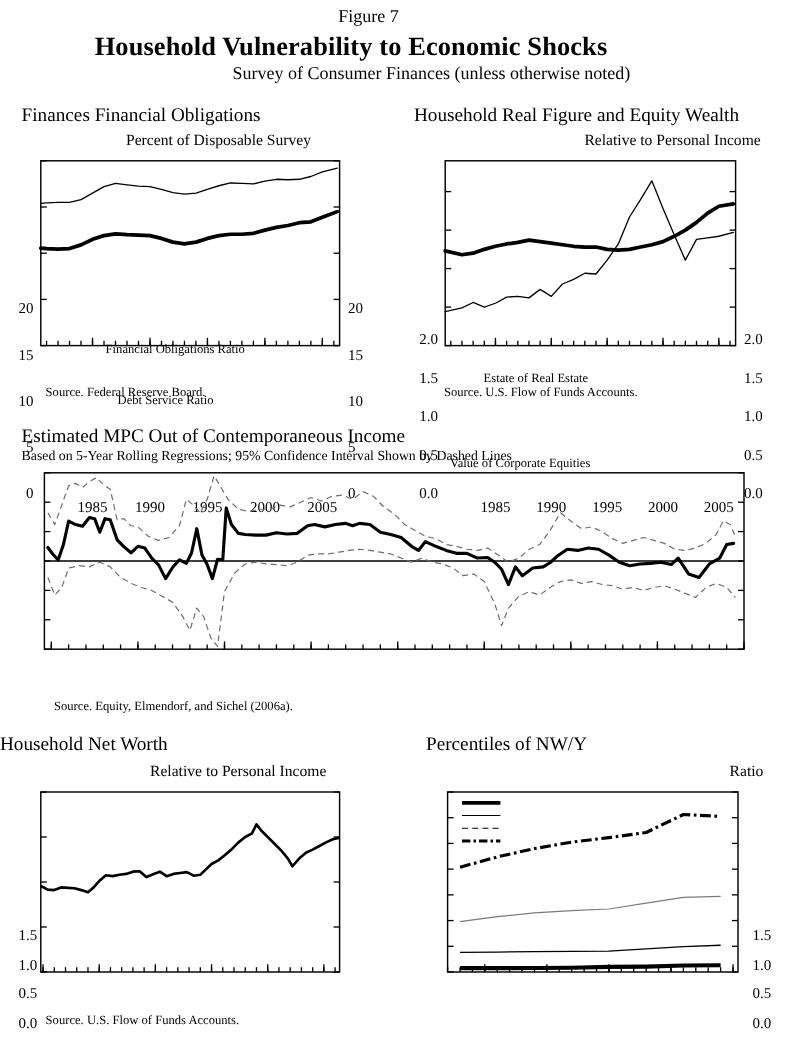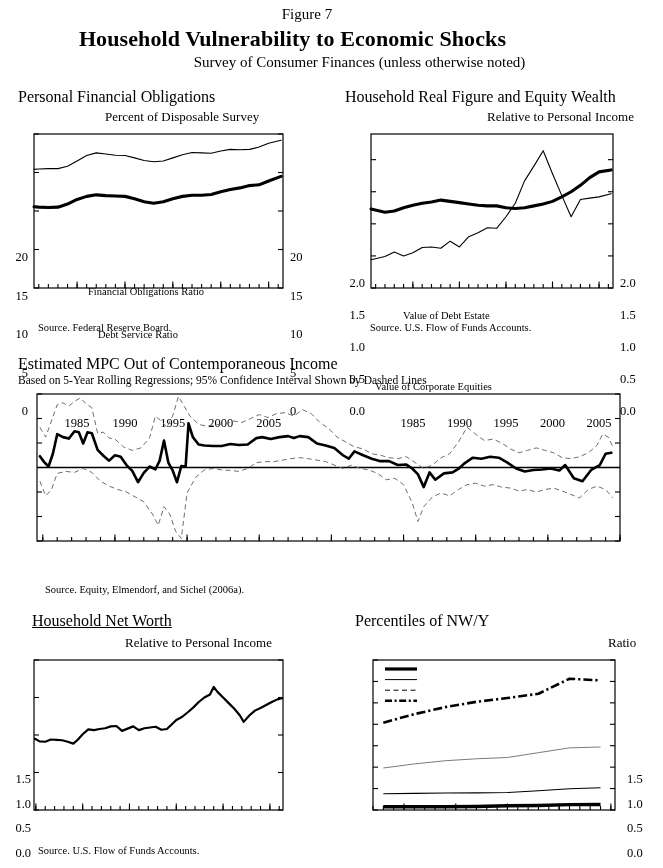--- a/index.html
+++ b/index.html
@@ -37,21 +37,21 @@
   .lg-75{stroke:#000;stroke-width:1.0;stroke-dasharray:5 3.5;}
   .lg-90{stroke:#000;stroke-width:2.6;stroke-dasharray:7 2.6 2 2.6;}
 </style>
 </head>
 <body>
 
 <div class="abs" id="fig-label">Figure 7</div>
 <div class="abs" id="fig-title">Household Vulnerability to Economic Shocks</div>
 <div class="abs" id="fig-sub">Survey of Consumer Finances (unless otherwise noted)</div>
 
-<div class="abs panel-title" style="left:18px;top:88px;">Personal Financial Obligations</div>
+<div class="abs panel-title" style="left:18px;top:88px;">Finances Financial Obligations</div>
 <div class="abs panel-units" style="left:105px;top:109px;">Percent of Disposable Survey</div>
 <div class="abs" id="p1" style="left:0px;top:124px;width:330px;height:200px;">
   <svg width="330" height="200" viewBox="0 0 330 200">
       <rect x="34" y="10" width="249" height="154" class="frame"></rect>
       <line x1="34" y1="164" x2="39" y2="164" class="tick"></line>
       <line x1="283" y1="164" x2="278" y2="164" class="tick"></line>
       <line x1="34" y1="125.5" x2="39" y2="125.5" class="tick"></line>
       <line x1="283" y1="125.5" x2="278" y2="125.5" class="tick"></line>
       <line x1="34" y1="87" x2="39" y2="87" class="tick"></line>
       <line x1="283" y1="87" x2="278" y2="87" class="tick"></line>
@@ -170,21 +170,21 @@
     <div class="abs axlab r" style="left: 287px; top: 215.833px;;width:26px">1.0</div>
     <div class="abs axlab l" style="left: 6px; top: 183.75px;;width:26px">1.5</div>
     <div class="abs axlab r" style="left: 287px; top: 183.75px;;width:26px">1.5</div>
     <div class="abs axlab l" style="left: 6px; top: 151.667px;;width:26px">2.0</div>
     <div class="abs axlab r" style="left: 287px; top: 151.667px;;width:26px">2.0</div>
     <div class="abs xlab" style="left: 54.8846px; top: 292px;;width:50px">1985</div>
     <div class="abs xlab" style="left: 101.423px; top: 292px;;width:50px">1990</div>
     <div class="abs xlab" style="left: 147.962px; top: 292px;;width:50px">1995</div>
     <div class="abs xlab" style="left: 194.5px; top: 292px;;width:50px">2000</div>
     <div class="abs xlab" style="left: 241.038px; top: 292px;;width:50px">2005</div>
-    <div class="abs series-label" style="left: 70px; top: 185.75px;">Value of Debt Estate</div>
+    <div class="abs series-label" style="left: 70px; top: 185.75px;">Estate of Real Estate</div>
     <div class="abs series-label" style="left: 42px; top: 257.333px;">Value of Corporate Equities</div>
   </div>
 <div class="abs src-note" style="left:370px;top:322px;">Source.  U.S. Flow of Funds Accounts.</div>
 
 <div class="abs panel-title" style="left:18px;top:355px;">Estimated MPC Out of Contemporaneous Income</div>
 <div class="abs" style="left:18px;top:374px;font-size:11.5px;white-space:nowrap;">Based on 5-Year Rolling Regressions; 95% Confidence Interval Shown by Dashed Lines</div>
 <div class="abs" id="p3" style="left:0px;top:386px;width:663px;height:180px;">
   <svg width="663" height="180" viewBox="0 0 663 180">
       <rect x="37" y="8" width="583" height="147" class="frame"></rect>
       <line x1="37" y1="155" x2="42" y2="155" class="tick"></line>
@@ -260,21 +260,21 @@
     <div class="abs axlab r" style="left: 627px; top: 459.5px;;width:28px">0.0</div>
     <div class="abs axlab l" style="left: 3px; top: 435px;;width:28px">0.5</div>
     <div class="abs axlab r" style="left: 627px; top: 435px;;width:28px">0.5</div>
     <div class="abs axlab l" style="left: 3px; top: 410.5px;;width:28px">1.0</div>
     <div class="abs axlab r" style="left: 627px; top: 410.5px;;width:28px">1.0</div>
     <div class="abs axlab l" style="left: 3px; top: 386px;;width:28px">1.5</div>
     <div class="abs axlab r" style="left: 627px; top: 386px;;width:28px">1.5</div>
   </div>
 <div class="abs src-note" style="left:45px;top:584px;">Source.  Equity, Elmendorf, and Sichel (2006a).</div>
 
-<div class="abs panel-title" style="left:32px;top:612px;text-decoration:underline;">Household Net Worth</div>
+<div class="abs panel-title" style="left:0;top:612px;">Household Net Worth</div>
 <div class="abs panel-units" style="left:125px;top:635px;">Relative to Personal Income</div>
 <div class="abs" id="p4" style="left:0px;top:650px;width:330px;height:180px;">
   <svg width="330" height="180" viewBox="0 0 330 180">
       <rect x="34" y="10" width="249" height="150" class="frame"></rect>
       <line x1="34" y1="160" x2="39" y2="160" class="tick"></line>
       <line x1="283" y1="160" x2="278" y2="160" class="tick"></line>
       <line x1="34" y1="122.5" x2="39" y2="122.5" class="tick"></line>
       <line x1="283" y1="122.5" x2="278" y2="122.5" class="tick"></line>
       <line x1="34" y1="85" x2="39" y2="85" class="tick"></line>
       <line x1="283" y1="85" x2="278" y2="85" class="tick"></line>

